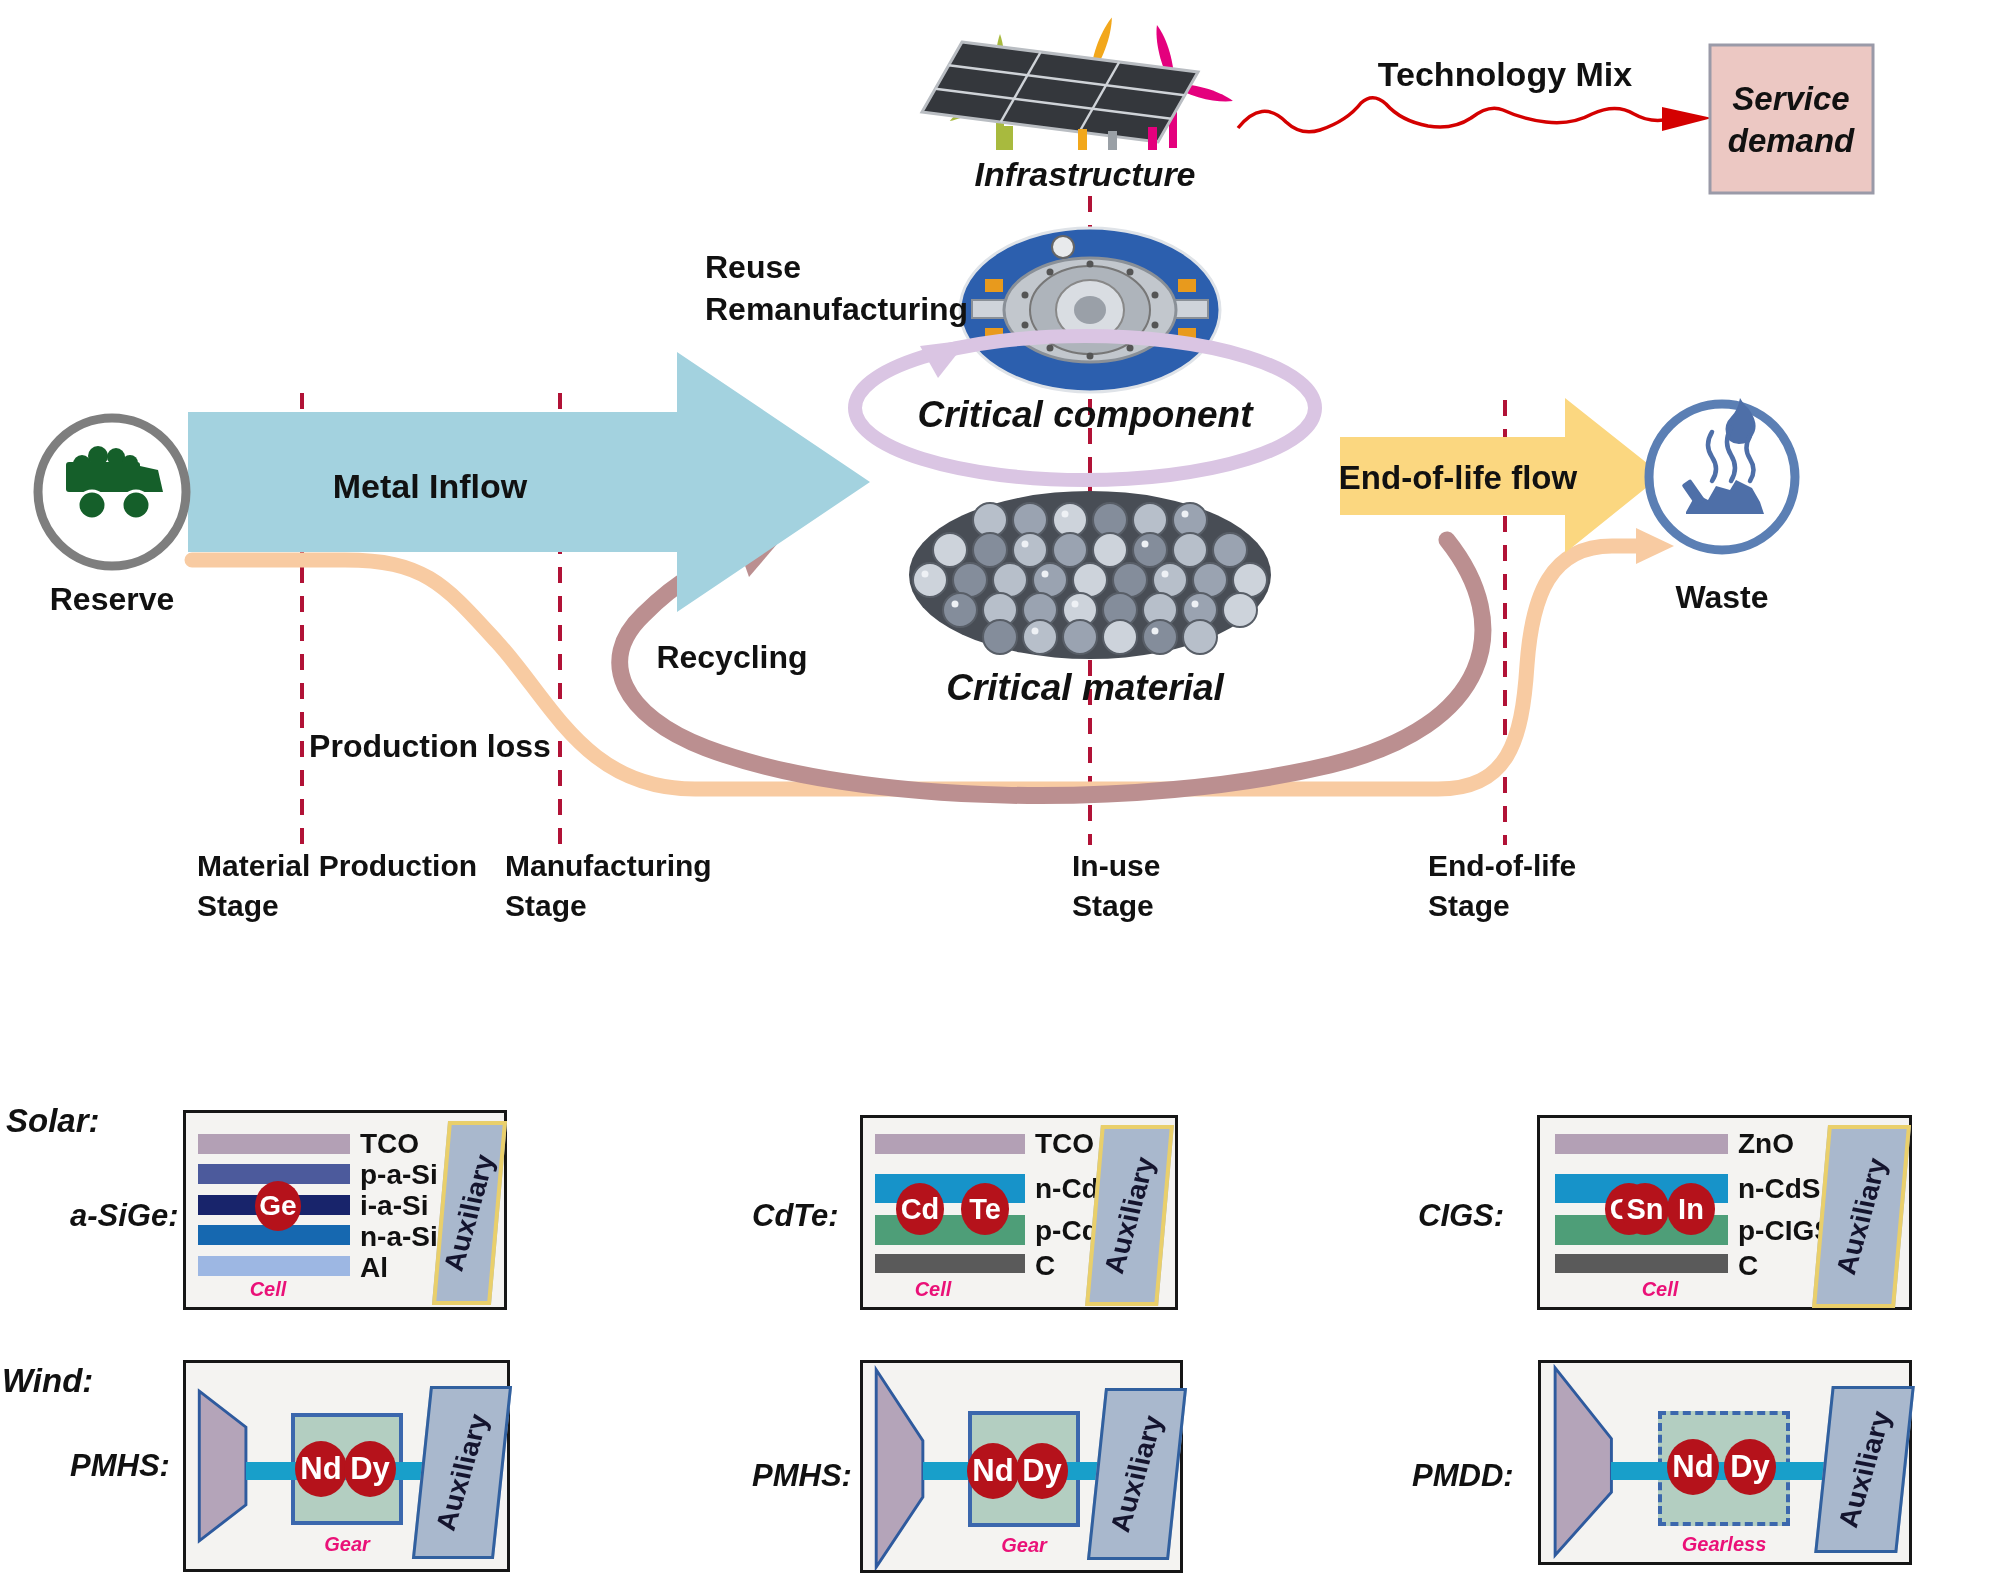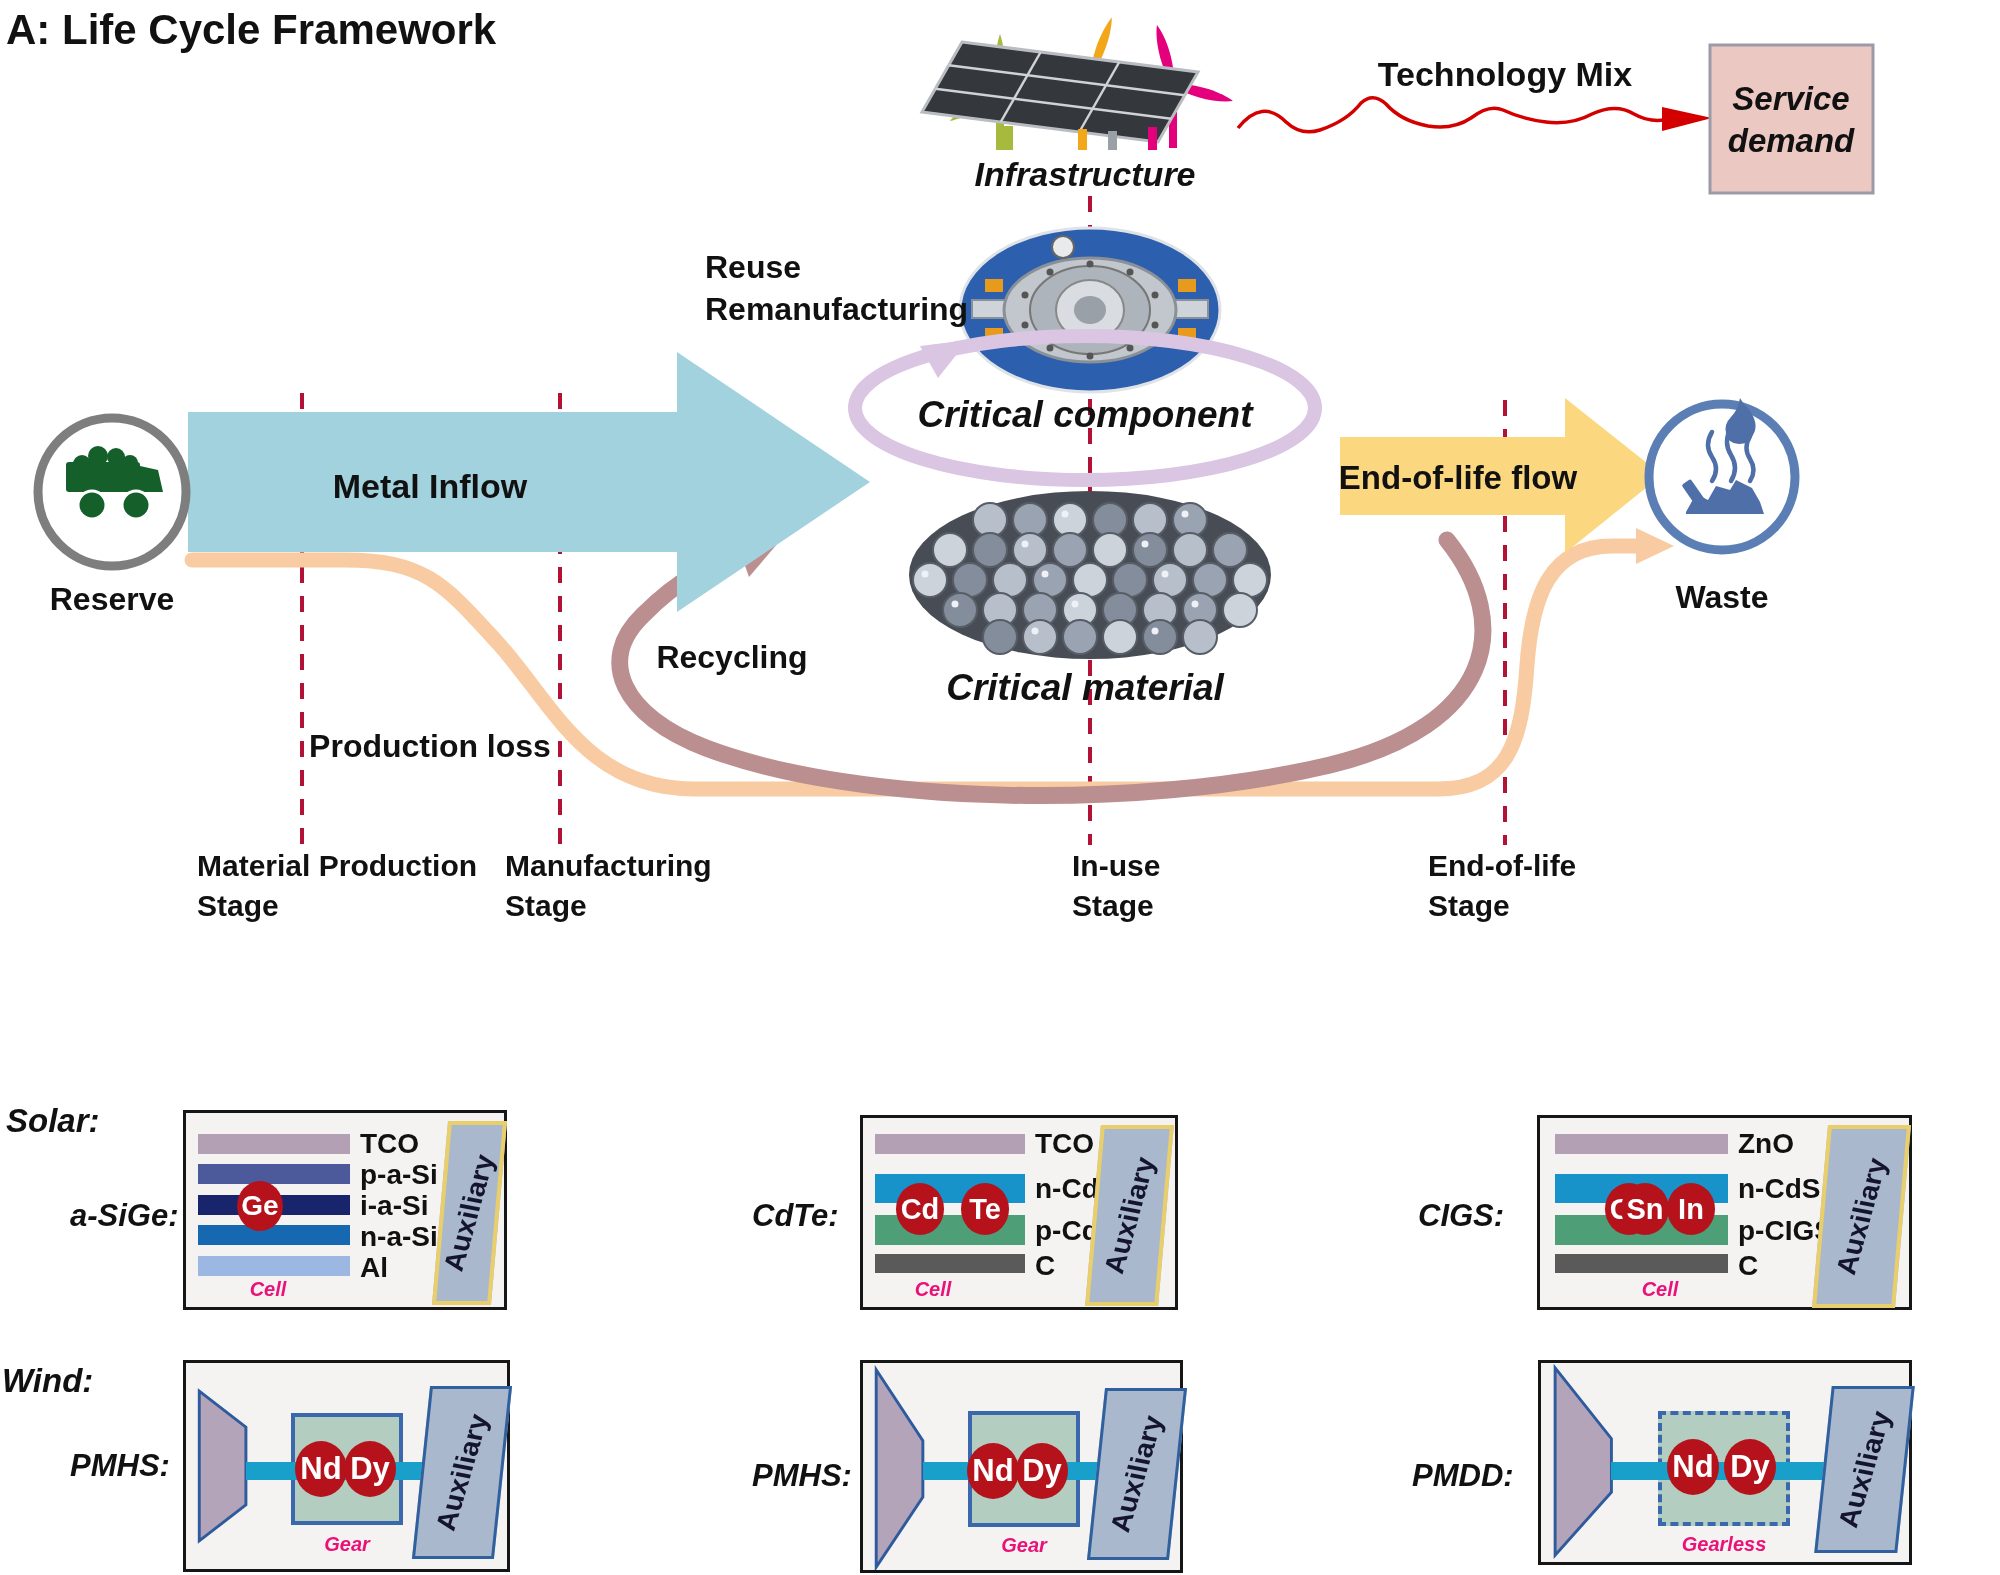--- a/index.html
+++ b/index.html
@@ -30,21 +30,20 @@
   .gearbox{position:absolute;background:#b3cec1;border:4px solid #3b67ad;box-sizing:border-box;}
   .gearbox.dashed{border-style:dashed;}
   .shaft{position:absolute;height:18px;background:#189fca;}
   .rotor-svg{position:absolute;inset:0;width:100%;height:100%;}
 </style>
 </head>
 <body>
 
 <div class="page">
 
-  <div class="panel-title" style="left:6px;top:6px;">A: Life Cycle Framework</div>
 
   <svg class="abs" style="left:0;top:0;" width="2000" height="960" viewBox="0 0 2000 960">
 
     <g stroke="#b11236" stroke-width="4" stroke-dasharray="16 13">
       <line x1="302" y1="393" x2="302" y2="845"></line>
       <line x1="560" y1="393" x2="560" y2="845"></line>
       <line x1="1090" y1="196" x2="1090" y2="845"></line>
       <line x1="1505" y1="400" x2="1505" y2="845"></line>
     </g>
 
@@ -293,21 +292,21 @@
     <div class="layer" style="left: 12px; top: 21px; width: 152px; height: 20px; background: rgb(179, 160, 181);"></div>
     <div class="layer" style="left: 12px; top: 51px; width: 152px; height: 20px; background: rgb(76, 90, 156);"></div>
     <div class="layer" style="left: 12px; top: 82px; width: 152px; height: 20px; background: rgb(24, 36, 107);"></div>
     <div class="layer" style="left: 12px; top: 112px; width: 152px; height: 20px; background: rgb(22, 104, 176);"></div>
     <div class="layer" style="left: 12px; top: 143px; width: 152px; height: 20px; background: rgb(157, 183, 227);"></div>
     <div class="layer-name" style="left:174px;top:15px;">TCO</div>
     <div class="layer-name" style="left:174px;top:46px;">p-a-Si</div>
     <div class="layer-name" style="left:174px;top:77px;">i-a-Si</div>
     <div class="layer-name" style="left:174px;top:108px;">n-a-Si</div>
     <div class="layer-name" style="left:174px;top:139px;">Al</div>
-    <div class="metal sm" style="left: 51px; top: 68px; background: rgb(181, 18, 27);">Ge</div>
+    <div class="metal sm" style="left: 69px; top: 68px; background: rgb(181, 18, 27);">Ge</div>
     <div class="arealabel" style="left:82px;top:165px;">Cell</div>
     <div class="aux solar" style="left:254px;top:8px;width:59px;height:184px;">
       <div class="aux-text">Auxiliary</div>
     </div>
   </div>
 
   <div class="tbox" style="left:860px;top:1115px;width:318px;height:195px;">
     <div class="layer" style="left: 12px; top: 16px; width: 150px; height: 20px; background: rgb(179, 160, 181);"></div>
     <div class="layer" style="left: 12px; top: 56px; width: 150px; height: 29px; background: rgb(23, 147, 201);"></div>
     <div class="layer" style="left: 12px; top: 97px; width: 150px; height: 30px; background: rgb(78, 158, 120);"></div>

